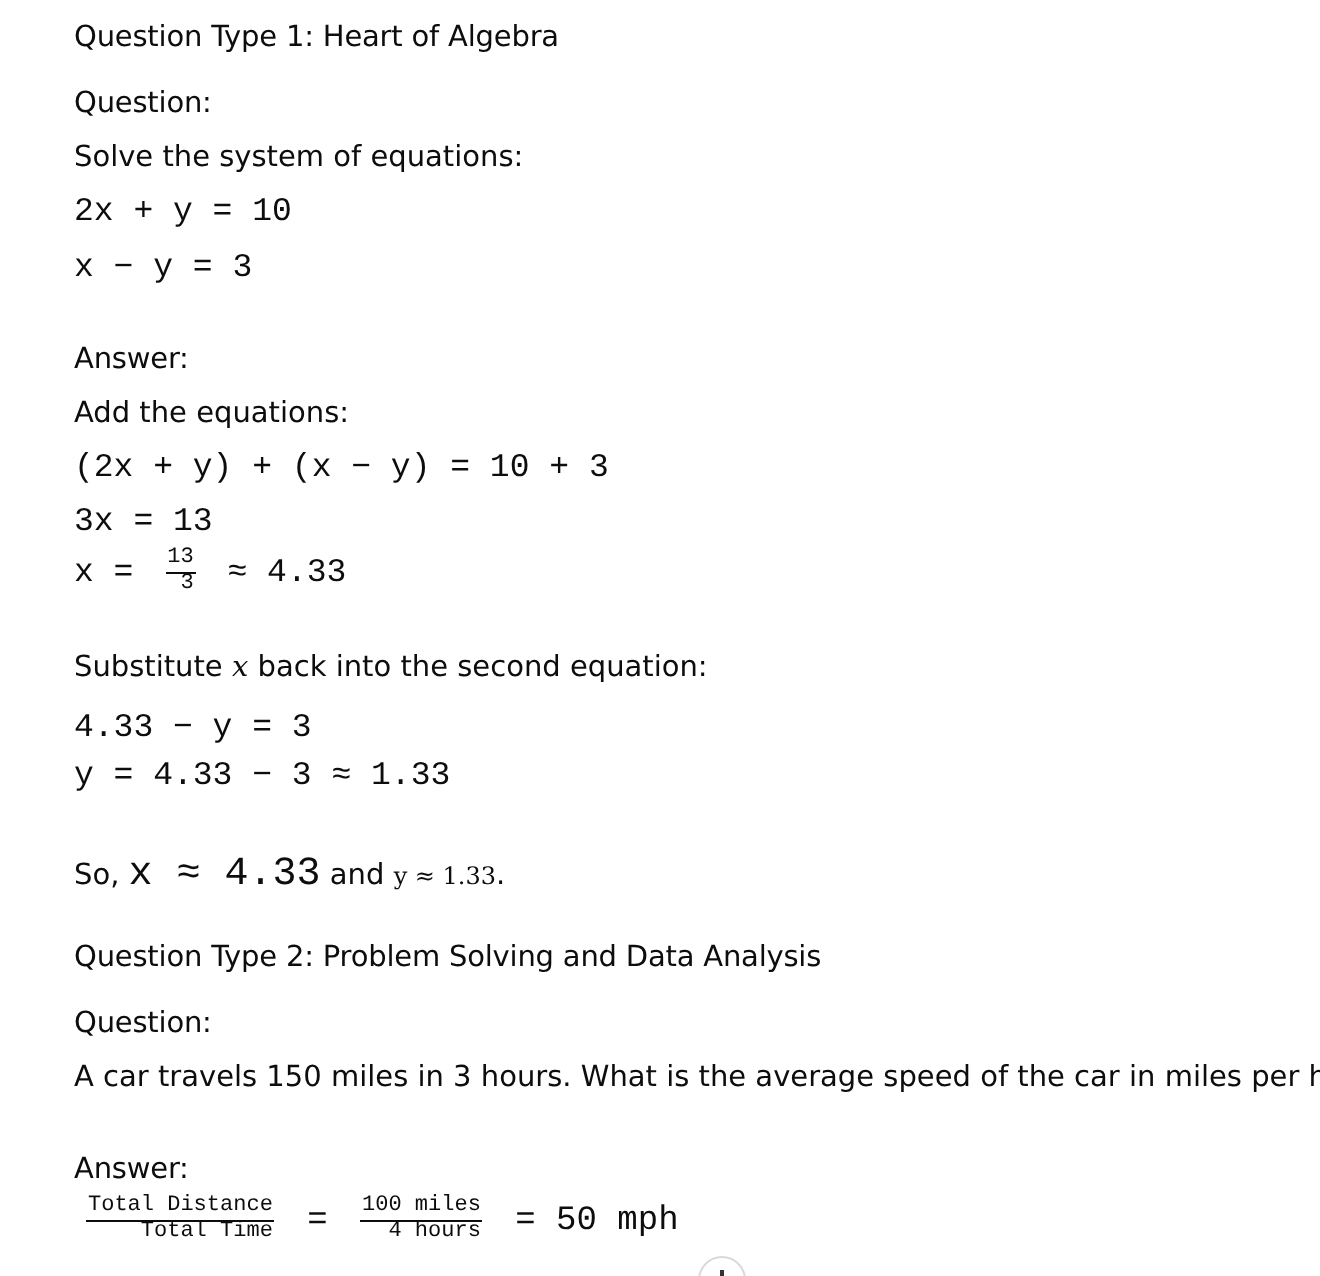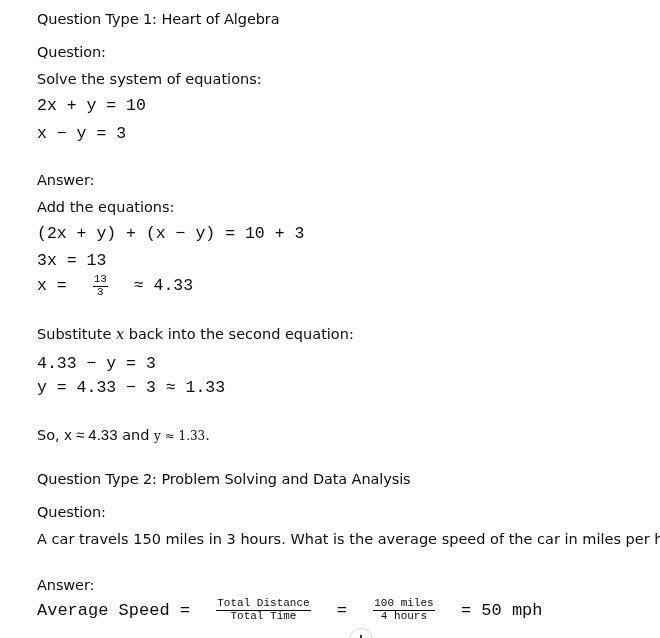--- a/index.html
+++ b/index.html
@@ -3,21 +3,21 @@
 <meta charset="utf-8">
 <style>
   html, body { margin: 0; padding: 0; background: #ffffff; }
   body { width: 660px; height: 638px; overflow: hidden; position: relative;
          font-family: "DejaVu Sans", "Liberation Sans", sans-serif; color: #0d0d0d; }
   .content { position: absolute; left: 37px; top: 0; width: 620px; }
   .h { font-weight: 400; font-size: 14.5px; letter-spacing: -0.1px; position: absolute; white-space: nowrap; text-align: center; }
   .p { font-size: 14.5px; position: absolute; white-space: nowrap; }
   .m { font-family: Liberation Mono, monospace; font-size: 16.5px; position: absolute; white-space: nowrap; }
   .mi { font-style: italic; }
-  .frac { display: inline-block; vertical-align: middle; text-align: center; font-size: 11px; line-height: 1.05; margin: 0 16px; }
+  .frac { display: inline-block; vertical-align: middle; text-align: right; font-size: 11px; line-height: 1.05; margin: 0 6px; }
   .frac .num { display: block; border-bottom: 1px solid #0d0d0d; padding: 0 1px; }
   .frac .den { display: block; padding: 0 1px; }
   .scroll-btn { position: absolute; left: 349px; top: 628px; width: 22px; height: 22px;
                 border: 1px solid #d9d9d9; border-radius: 50%; background: #fff; }
   .scroll-btn::after { content: ""; position: absolute; left: 10px; top: 6px; width: 1.5px; height: 6px; background: #333; }
 </style>
 </head>
 <body>
 
 <div class="content">
@@ -33,29 +33,28 @@
   <div class="m" style="top:251px">3x = 13</div>
   <div class="m" style="top:274px">
     <span>x =</span>
     <span class="frac"><span class="num">13</span><span class="den">3</span></span>
     <span>≈ 4.33</span>
   </div>
 
   <div class="p" style="top:326px"><span>Substitute </span><span class="mi" style="font-family:'DejaVu Serif',serif">x</span><span> back into the second equation:</span></div>
   <div class="m" style="top:354px">4.33 − y = 3</div>
   <div class="m" style="top:378px">y = 4.33 − 3 ≈ 1.33</div>
-  <div class="p" style="top:426px"><span>So, </span><span style="font-family:Liberation Sans, sans-serif;font-size:15px">x ≈ 4.33</span><span> and </span><span style="font-family:'DejaVu Serif',serif;font-size:12px">y ≈ 1.33</span><span>.</span></div>
+  <div class="p" style="top:426px"><span>So, </span><span style="font-family:Liberation Mono, monospace;font-size:20px">x ≈ 4.33</span><span> and </span><span style="font-family:'DejaVu Serif',serif;font-size:12px">y ≈ 1.33</span><span>.</span></div>
 
   <div class="h" style="top:471px">Question Type 2: Problem Solving and Data Analysis</div>
   <div class="h" style="top:504px">Question:</div>
   <div class="p" style="top:531px">A car travels 150 miles in 3 hours. What is the average speed of the car in miles per hour?</div>
 
   <div class="h" style="top:577px">Answer:</div>
   <div class="m" style="top:598px;font-size:17px">
-    <span>Average Speed =</span>
     <span class="frac"><span class="num">Total Distance</span><span class="den">Total Time</span></span>
     <span>=</span>
     <span class="frac"><span class="num">100 miles</span><span class="den">4 hours</span></span>
     <span>= 50 mph</span>
   </div>
 </div>
 
 <div class="scroll-btn"><span></span></div>
 
 </body></html>

